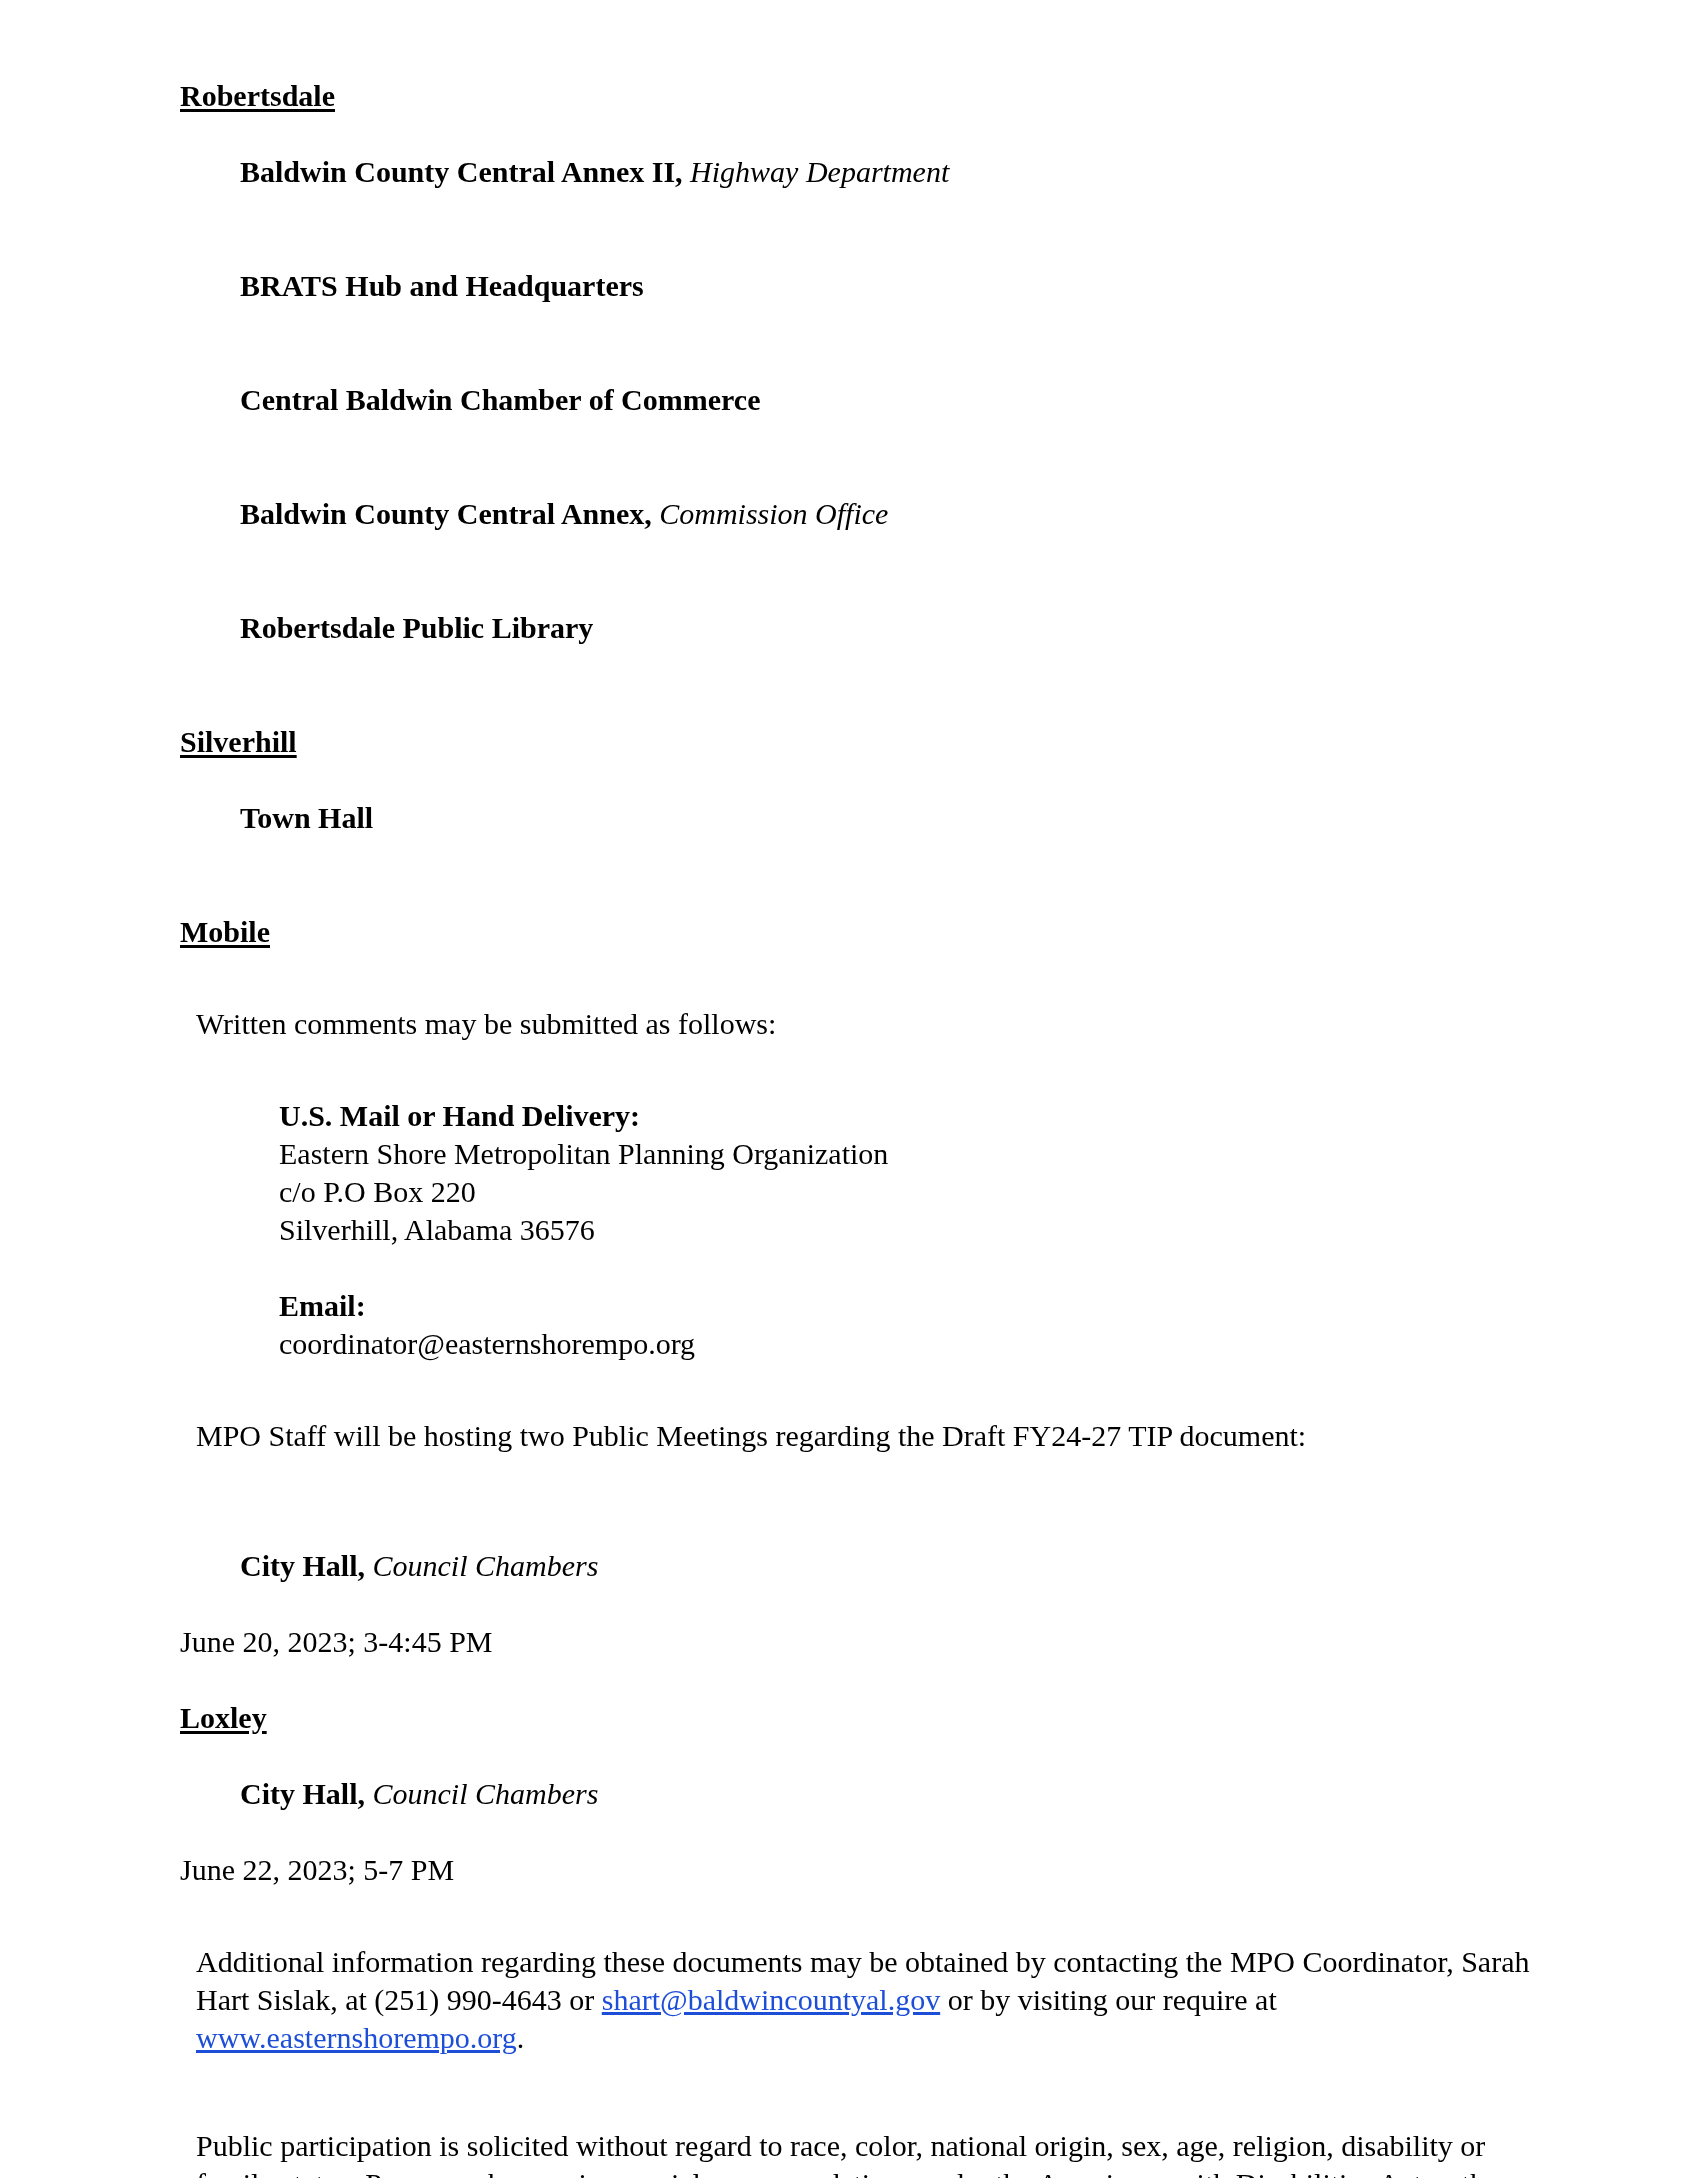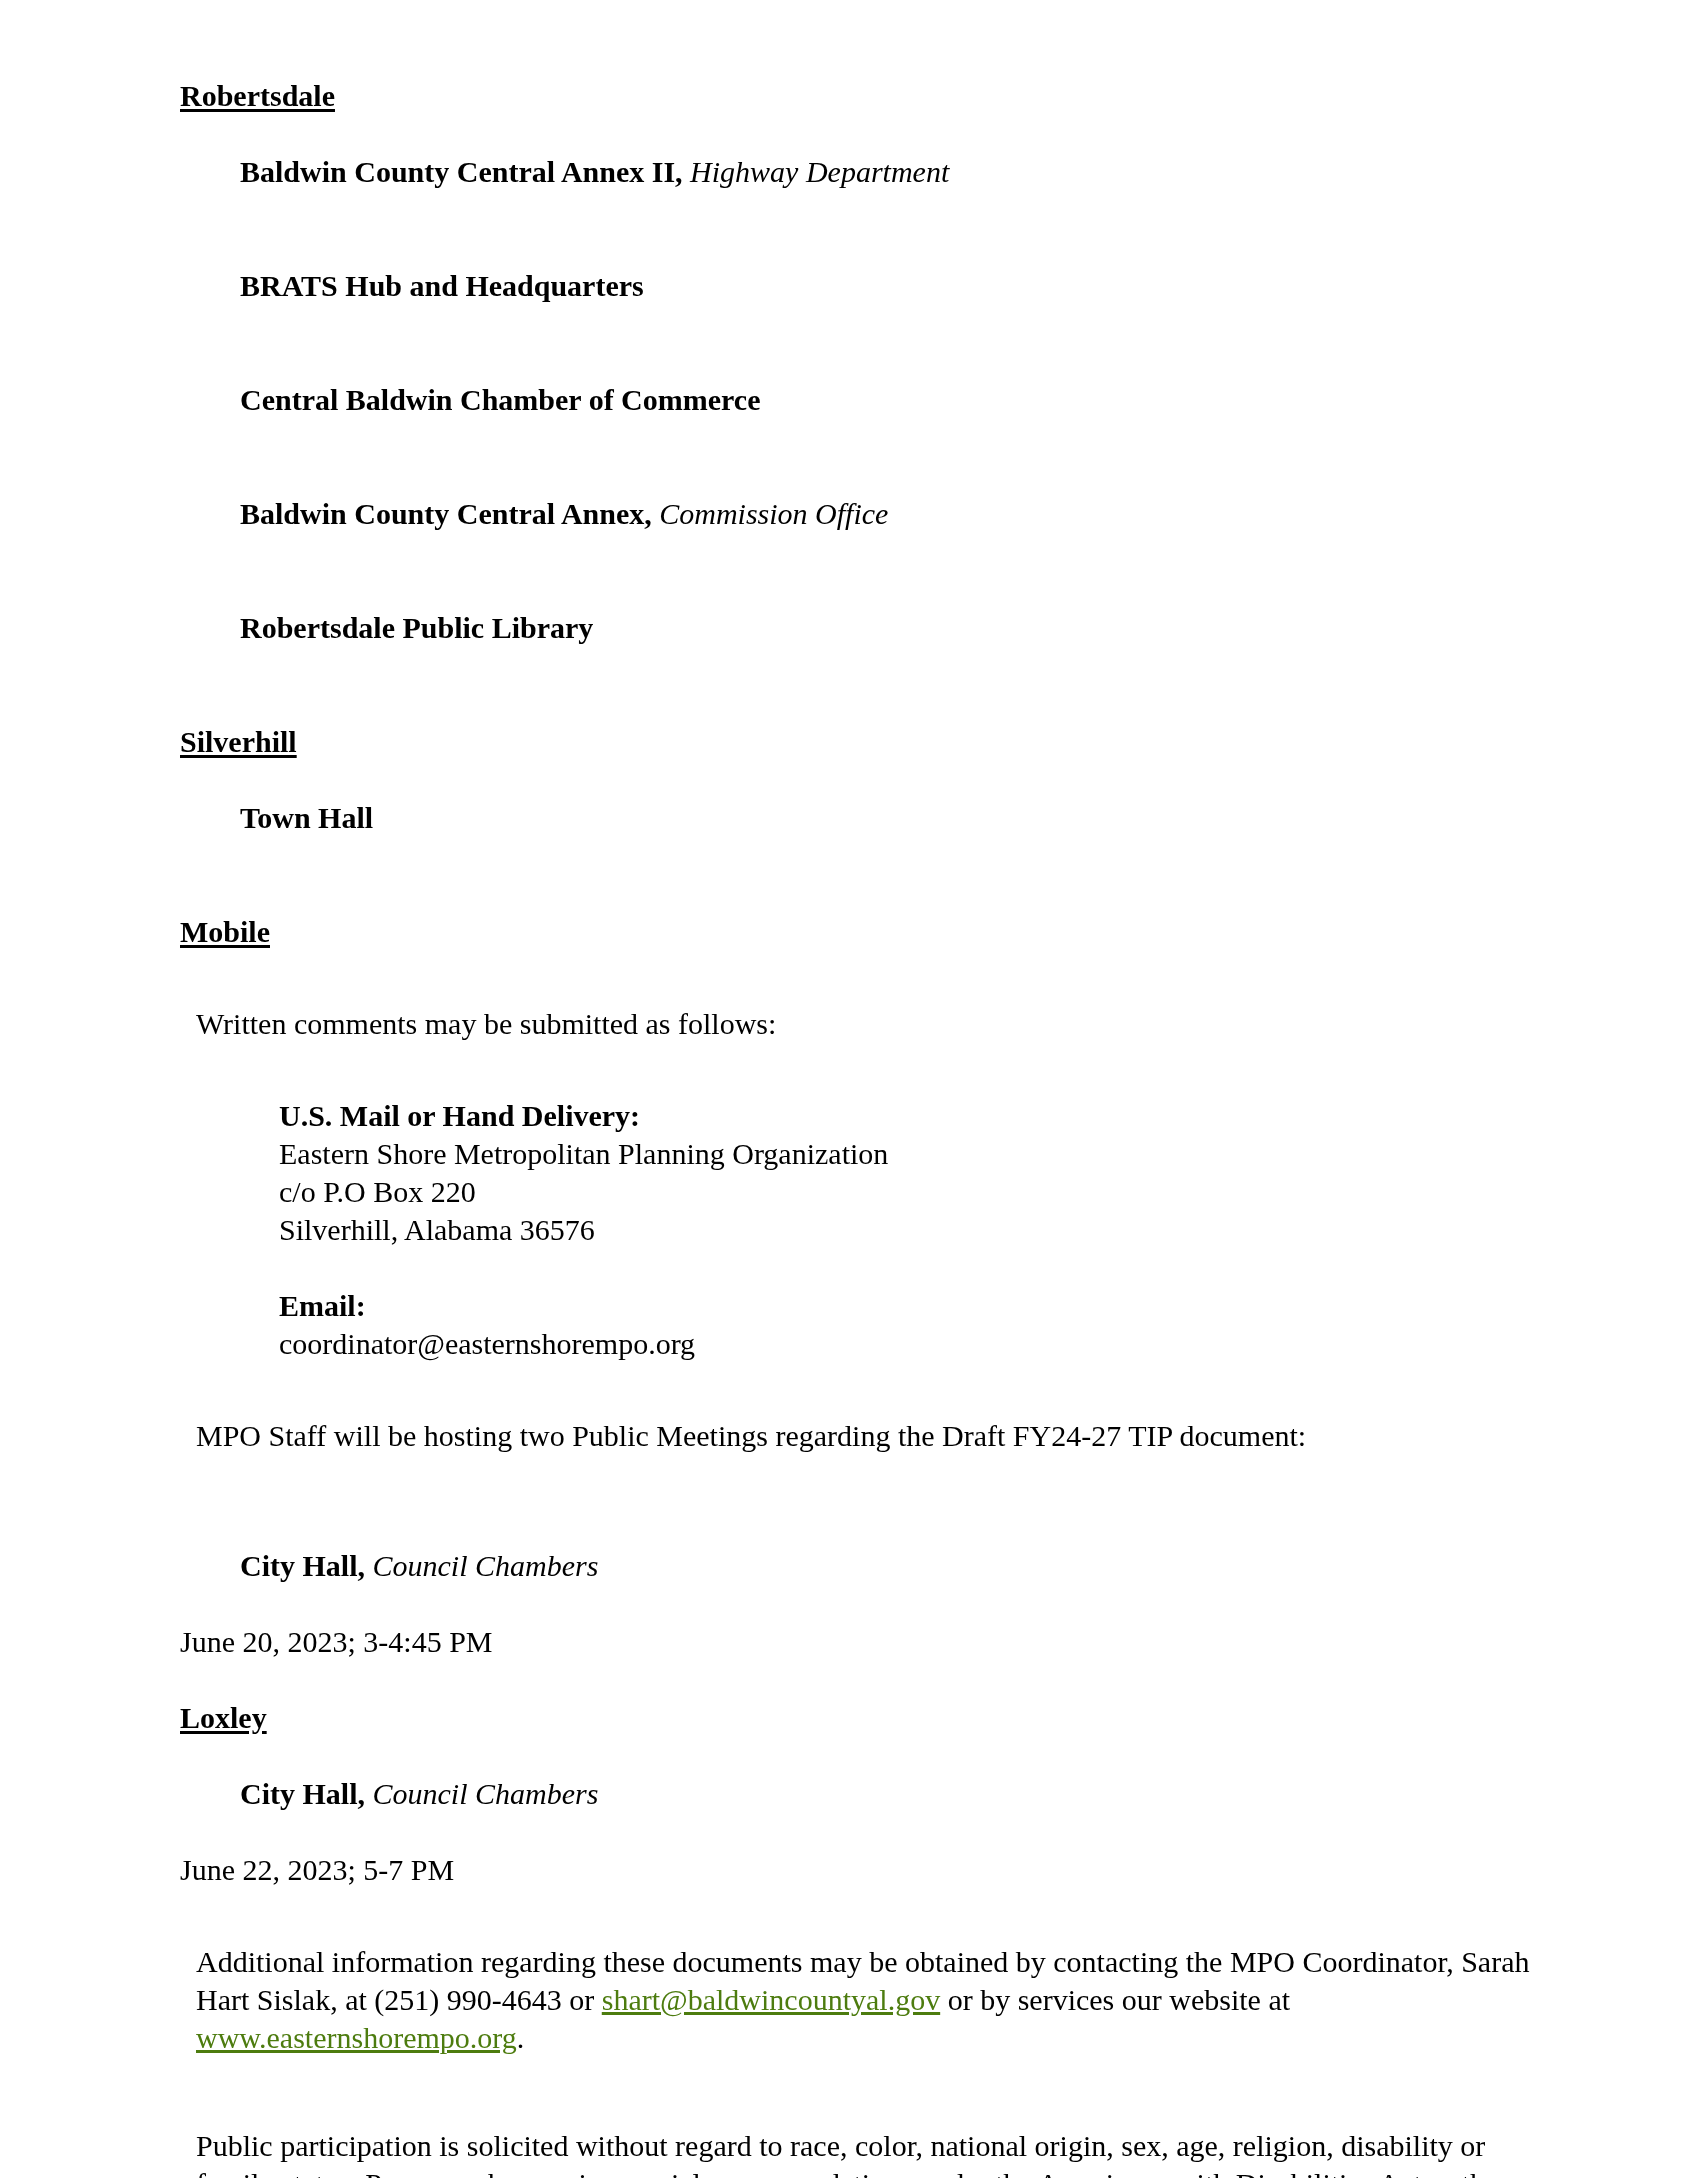--- a/index.html
+++ b/index.html
@@ -44,21 +44,21 @@
   .gap-para { height: 38px; }
 
   .indent-1 { padding-left: 99px; }
 
   p.para {
     margin: 16px;
     text-align: left;
   }
 
   a.link {
-    color: #4d7c0f;
+    color: #1d4ed8;
     text-decoration: underline;
     text-underline-offset: 2px;
   }
 </style>
 </head>
 <body>
 
 <div class="page">
   <div class="doc">
 
@@ -134,21 +134,21 @@
     <div class="block">
       <div class="line head-underline">Loxley</div>
       <div class="line">
         <span class="bold">City Hall,</span><span class="ital"> Council Chambers</span>
       </div>
       <div class="line">June 22, 2023; 5-7 PM</div>
     </div>
 
     <div class="gap-para"></div>
 
-    <p class="para"><span>Additional information regarding these documents may be obtained by contacting the MPO Coordinator, Sarah Hart Sislak, at (251) 990-4643 or </span><a class="link" href="#">shart@baldwincountyal.gov</a><span> or by services our website at </span><a class="link" href="#">www.easternshorempo.org</a><span>.</span></p>
+    <p class="para"><span>Additional information regarding these documents may be obtained by contacting the MPO Coordinator, Sarah Hart Sislak, at (251) 990-4643 or </span><a class="link" href="#">shart@baldwincountyal.gov</a><span> or by visiting our require at </span><a class="link" href="#">www.easternshorempo.org</a><span>.</span></p>
 
     <div class="gap-para"></div>
 
     <p class="para">Public participation is solicited without regard to race, color, national origin, sex, age, religion, disability or family status.  Persons who require special accommodations under the Americans with Disabilities Act or those requiring language translation services should contact the Eastern Shore MPO at 251-990-4643.</p>
 
   </div>
 </div>
 
 
 </body></html>

